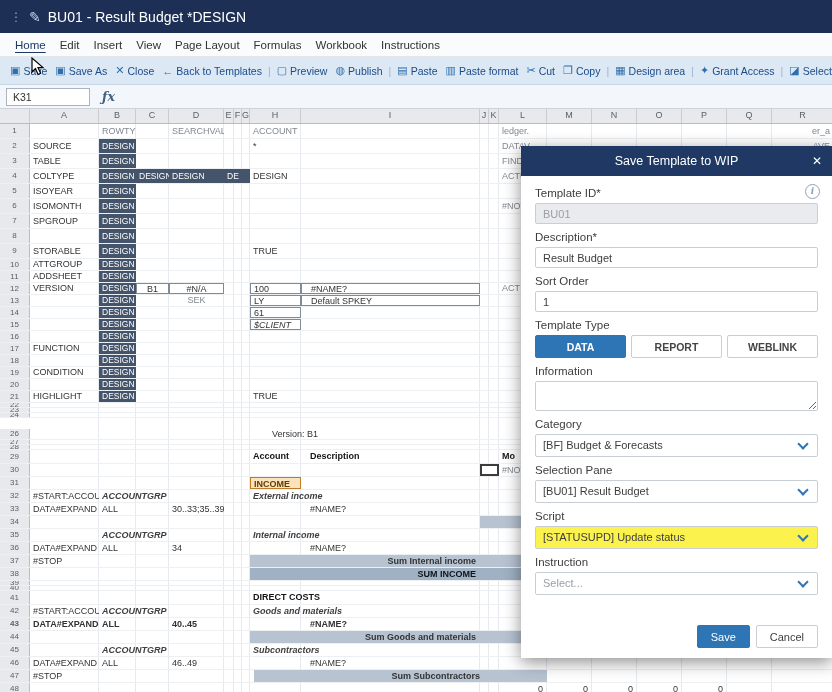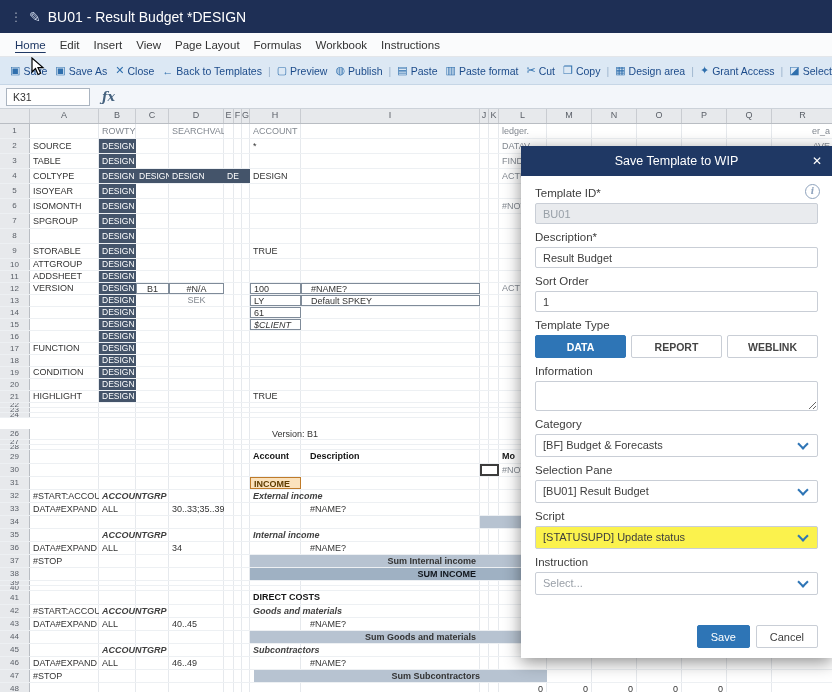--- a/index.html
+++ b/index.html
@@ -422,21 +422,21 @@
       <div class="grow" style="top: 467px; height: 14px; line-height: 13px;">
         <div class="gut" style="line-height: 13px;">41</div>
         <div class="cell b" style="left: 250px; width: 230px;">DIRECT COSTS</div>
       </div>
       <div class="grow" style="top: 481px; height: 13px; line-height: 12px;">
         <div class="gut" style="line-height: 12px;">42</div>
         <div class="cell" style="left: 30px; width: 69px;">#START:ACCOUN</div>
         <div class="cell it" style="left: 99px; width: 70px;">ACCOUNTGRP</div>
         <div class="cell it" style="left: 250px; width: 230px;">Goods and materials</div>
       </div>
-      <div class="grow" style="top: 494px; height: 13px; line-height: 12px;">
+      <div class="grow" style="top: 494px; height: 13px; line-height: 12px; font-weight: bold;">
         <div class="gut" style="line-height: 12px;">43</div>
         <div class="cell" style="left: 30px; width: 69px;">DATA#EXPAND</div>
         <div class="cell" style="left: 99px; width: 37px;">ALL</div>
         <div class="cell" style="left: 169px; width: 55px;">40..45</div>
         <div class="cell padl" style="left: 301px; width: 179px;">#NAME?</div>
       </div>
       <div class="grow" style="top: 507px; height: 13px; line-height: 12px;">
         <div class="gut" style="line-height: 12px;">44</div>
         <div class="cell sum right" style="left: 250px; width: 230px;">Sum Goods and materials</div>
         <div class="cell sum" style="left: 480px; width: 67px;"></div>

